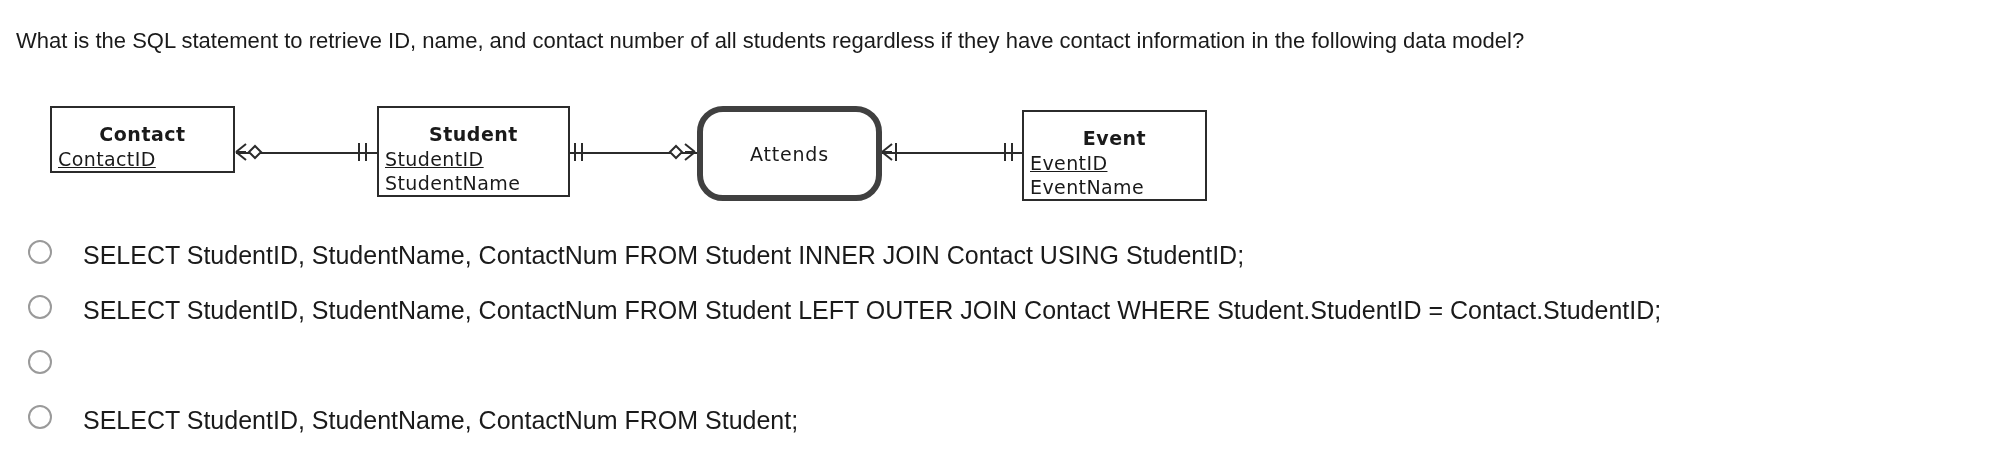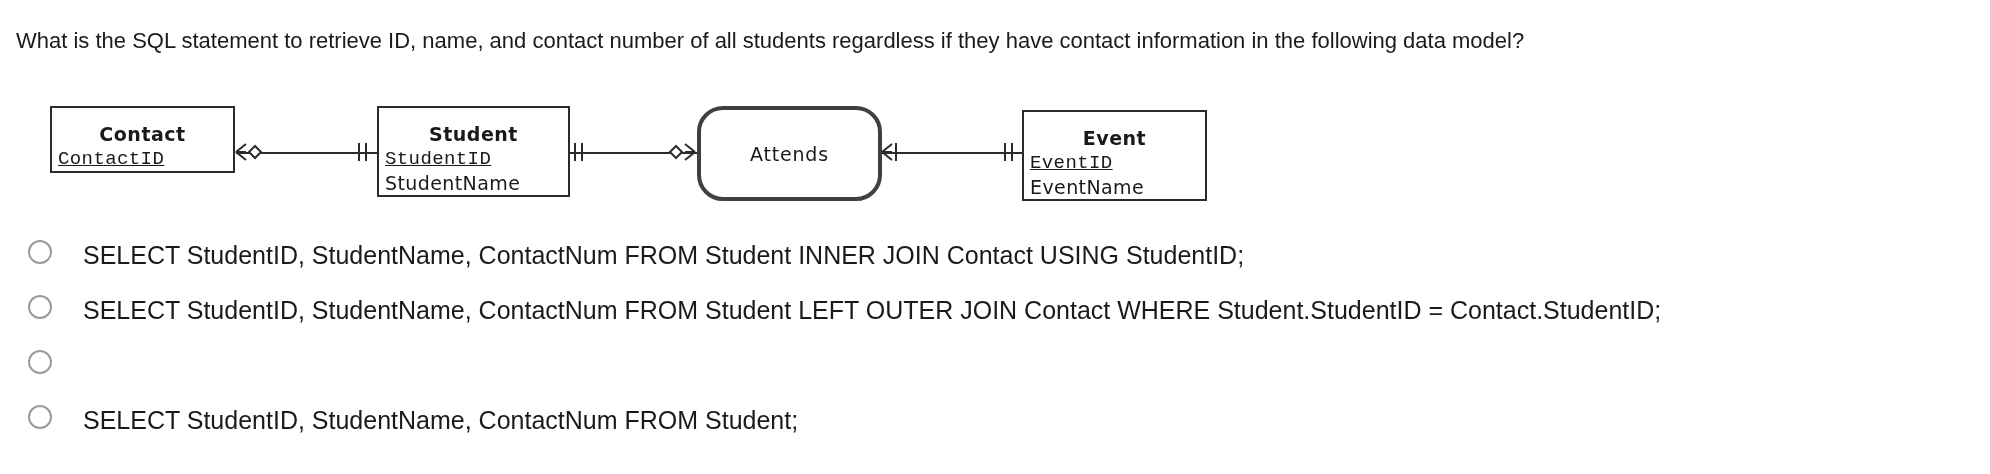--- a/index.html
+++ b/index.html
@@ -54,34 +54,33 @@
   }
   .entity-attr {
     font-size: 19px;
     letter-spacing: 0.4px;
     padding: 1px 4px 1px 6px;
     color: #1a1a1a;
     white-space: nowrap;
   }
   .entity-attr.pk {
     text-decoration: underline;
-    font-family: Liberation Mono, monospace;
   }
 
   #entity-contact { left: 50px; top: 6px; width: 185px; }
   #entity-student { left: 377px; top: 6px; width: 193px; }
   #entity-event   { left: 1022px; top: 10px; width: 185px; }
 
   .relationship-box {
     position: absolute;
     left: 697px;
     top: 6px;
     width: 185px;
     height: 95px;
-    border: 4px solid #404040;
+    border: 6px solid #404040;
     border-radius: 26px;
     background: #ffffff;
     display: flex;
     align-items: center;
     justify-content: center;
   }
   .relationship-label {
     font-family: "DejaVu Sans", sans-serif;
     font-size: 19px;
     letter-spacing: 0.8px;

